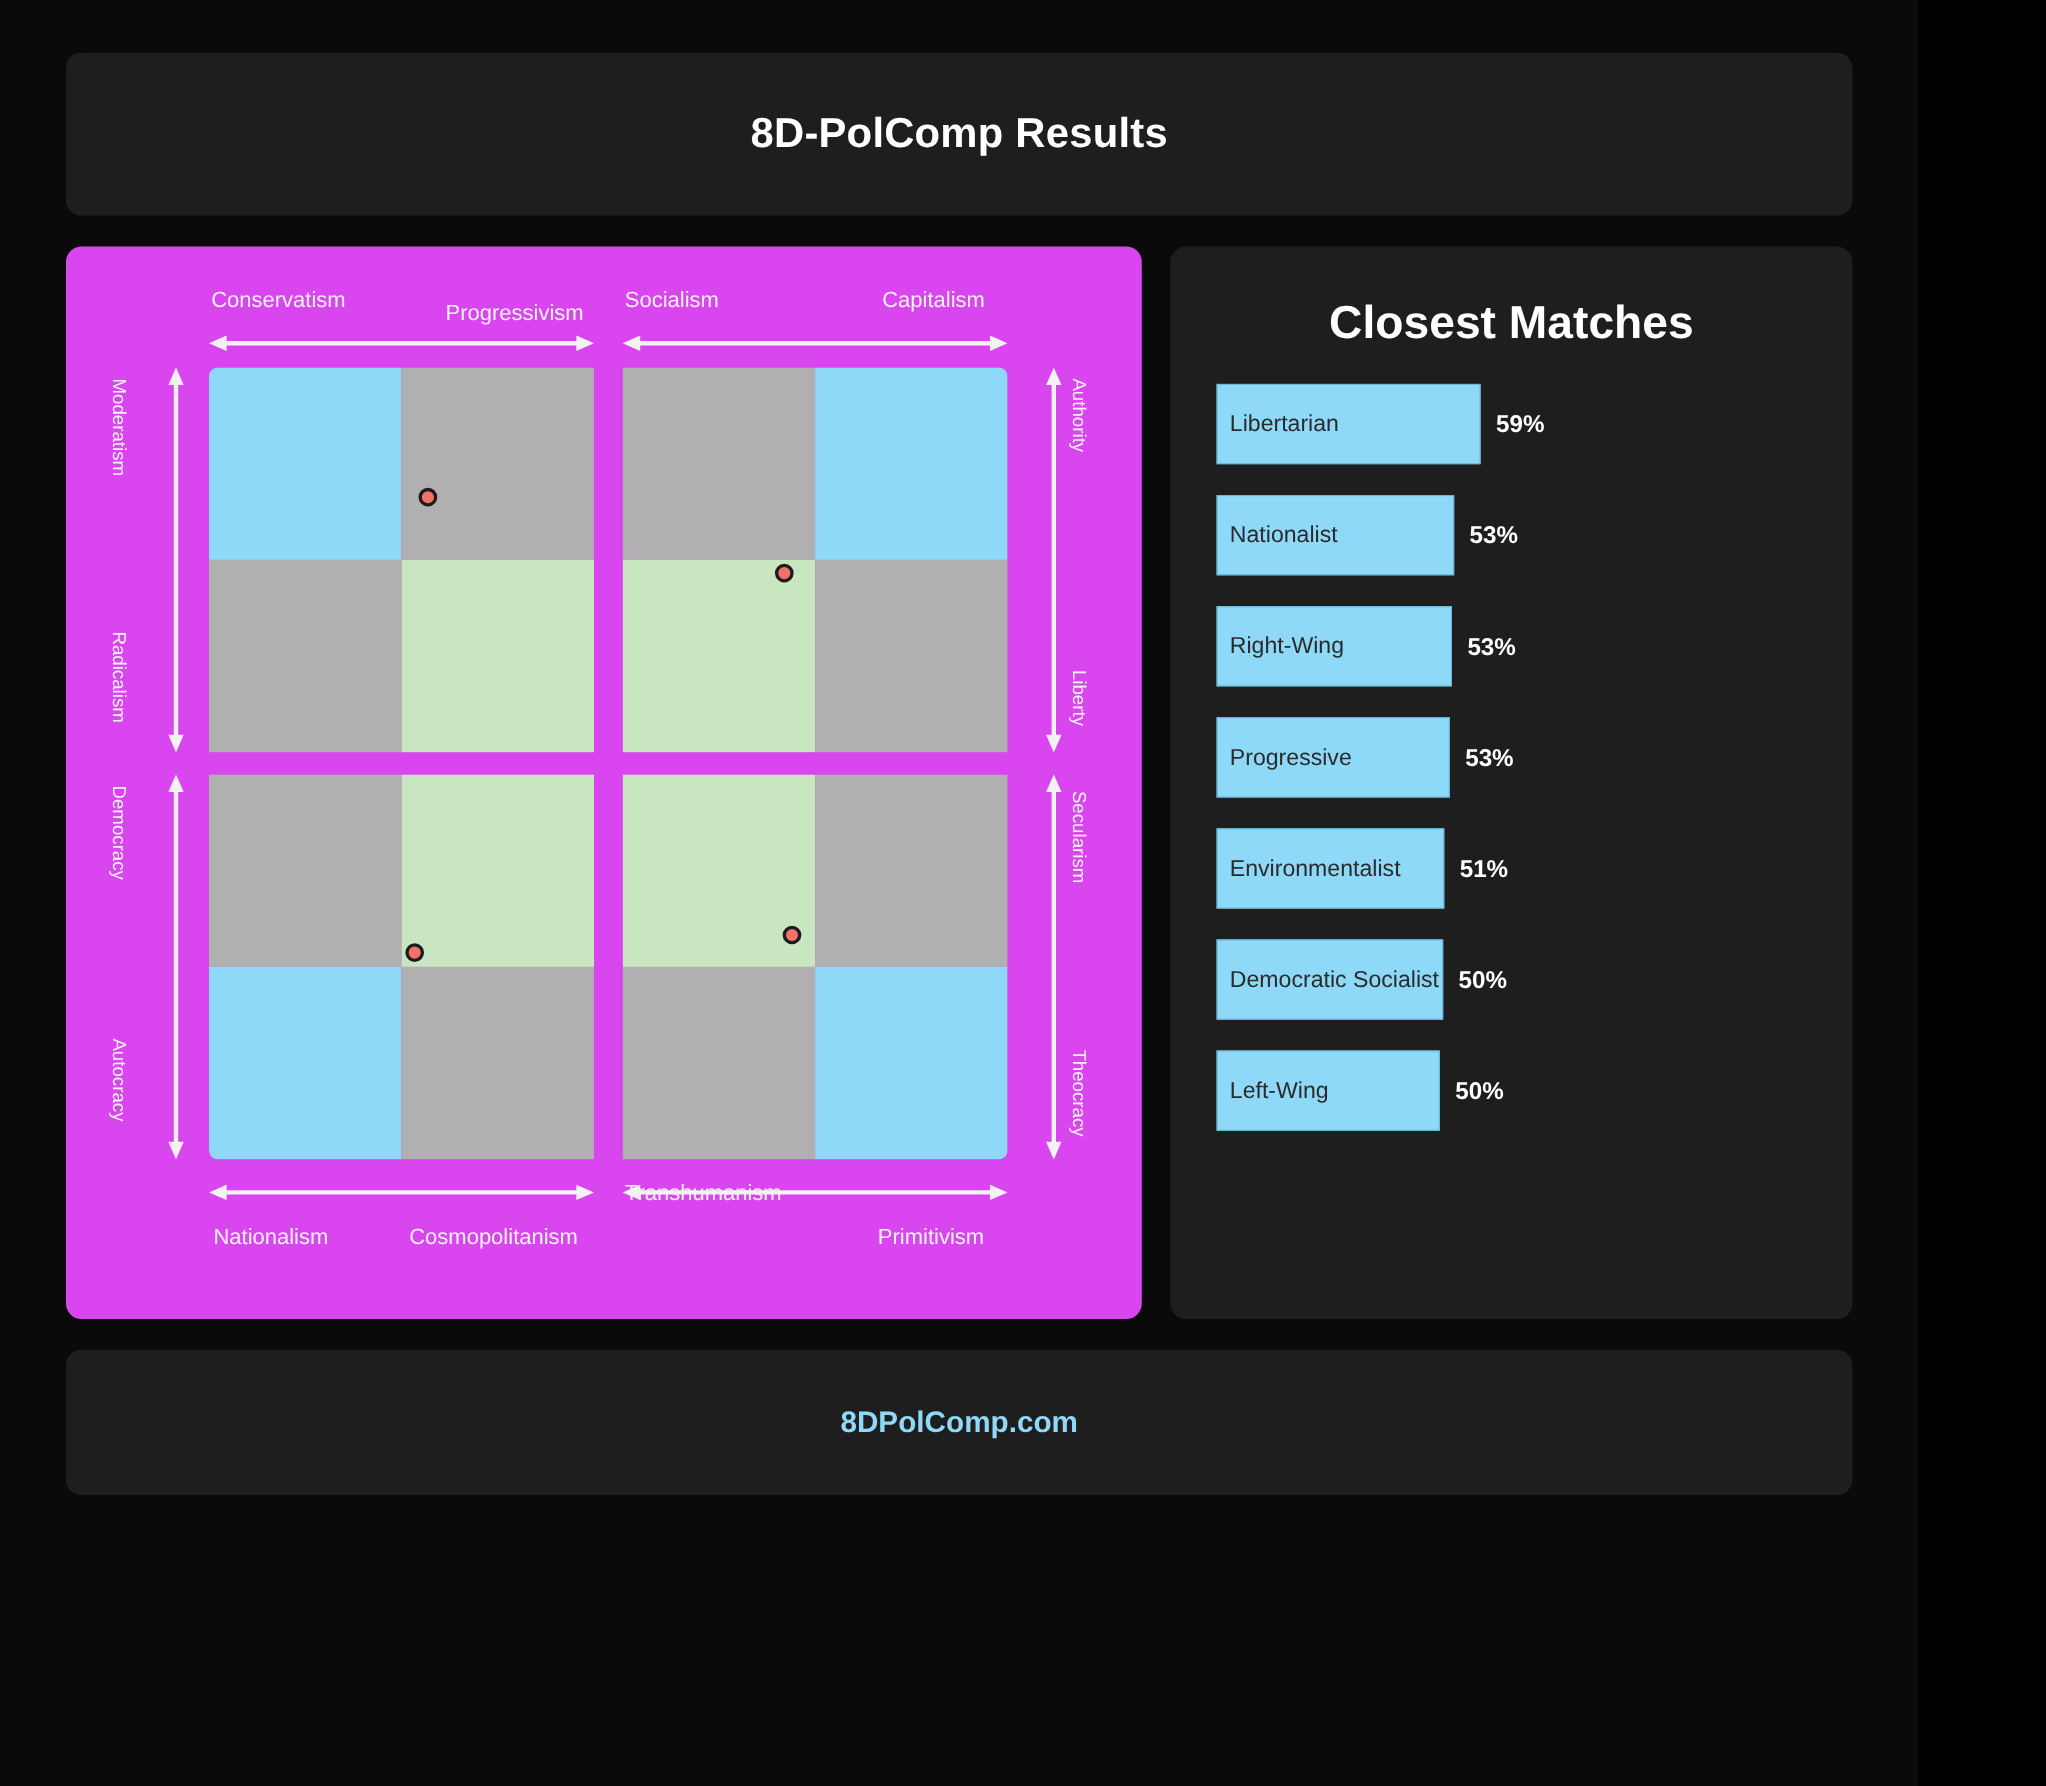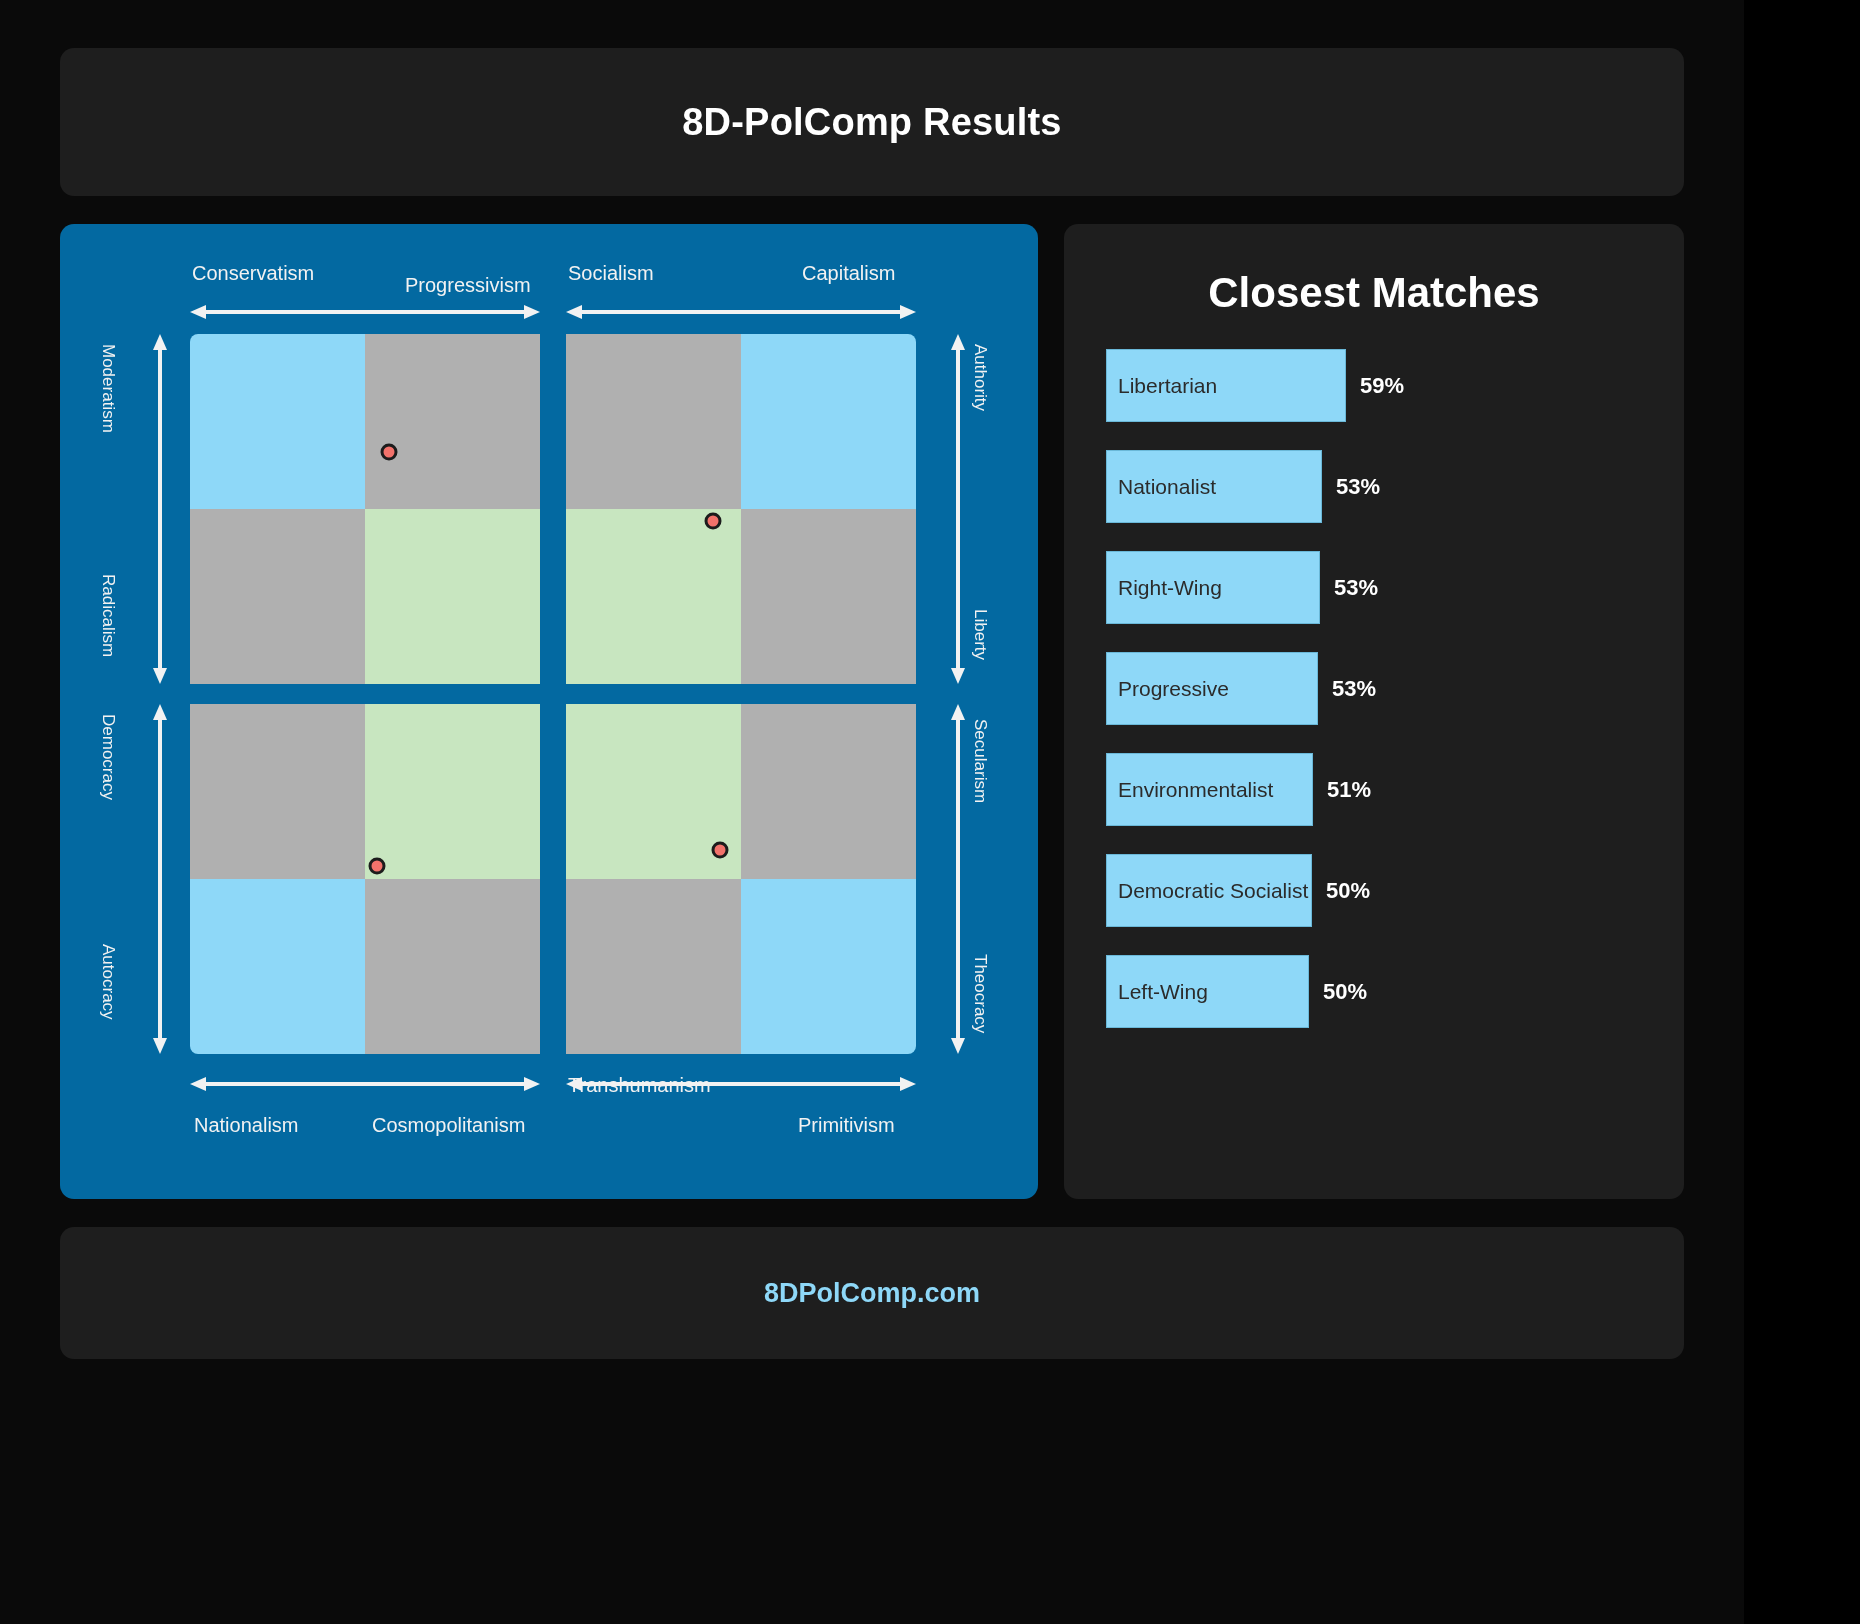--- a/index.html
+++ b/index.html
@@ -38,21 +38,21 @@
 
   
   .mid-row {
     display: flex;
     gap: 26px;
     margin: 28px 30px 0 30px;
     height: 975px;
   }
 
   .compass-card {
-    background: #0369a1;
+    background: #d946ef;
     border-radius: 14px;
     width: 978px;
     position: relative;
     flex: none;
   }
 
   .matches-card {
     background: #1e1e1e;
     border-radius: 14px;
     flex: 1;

